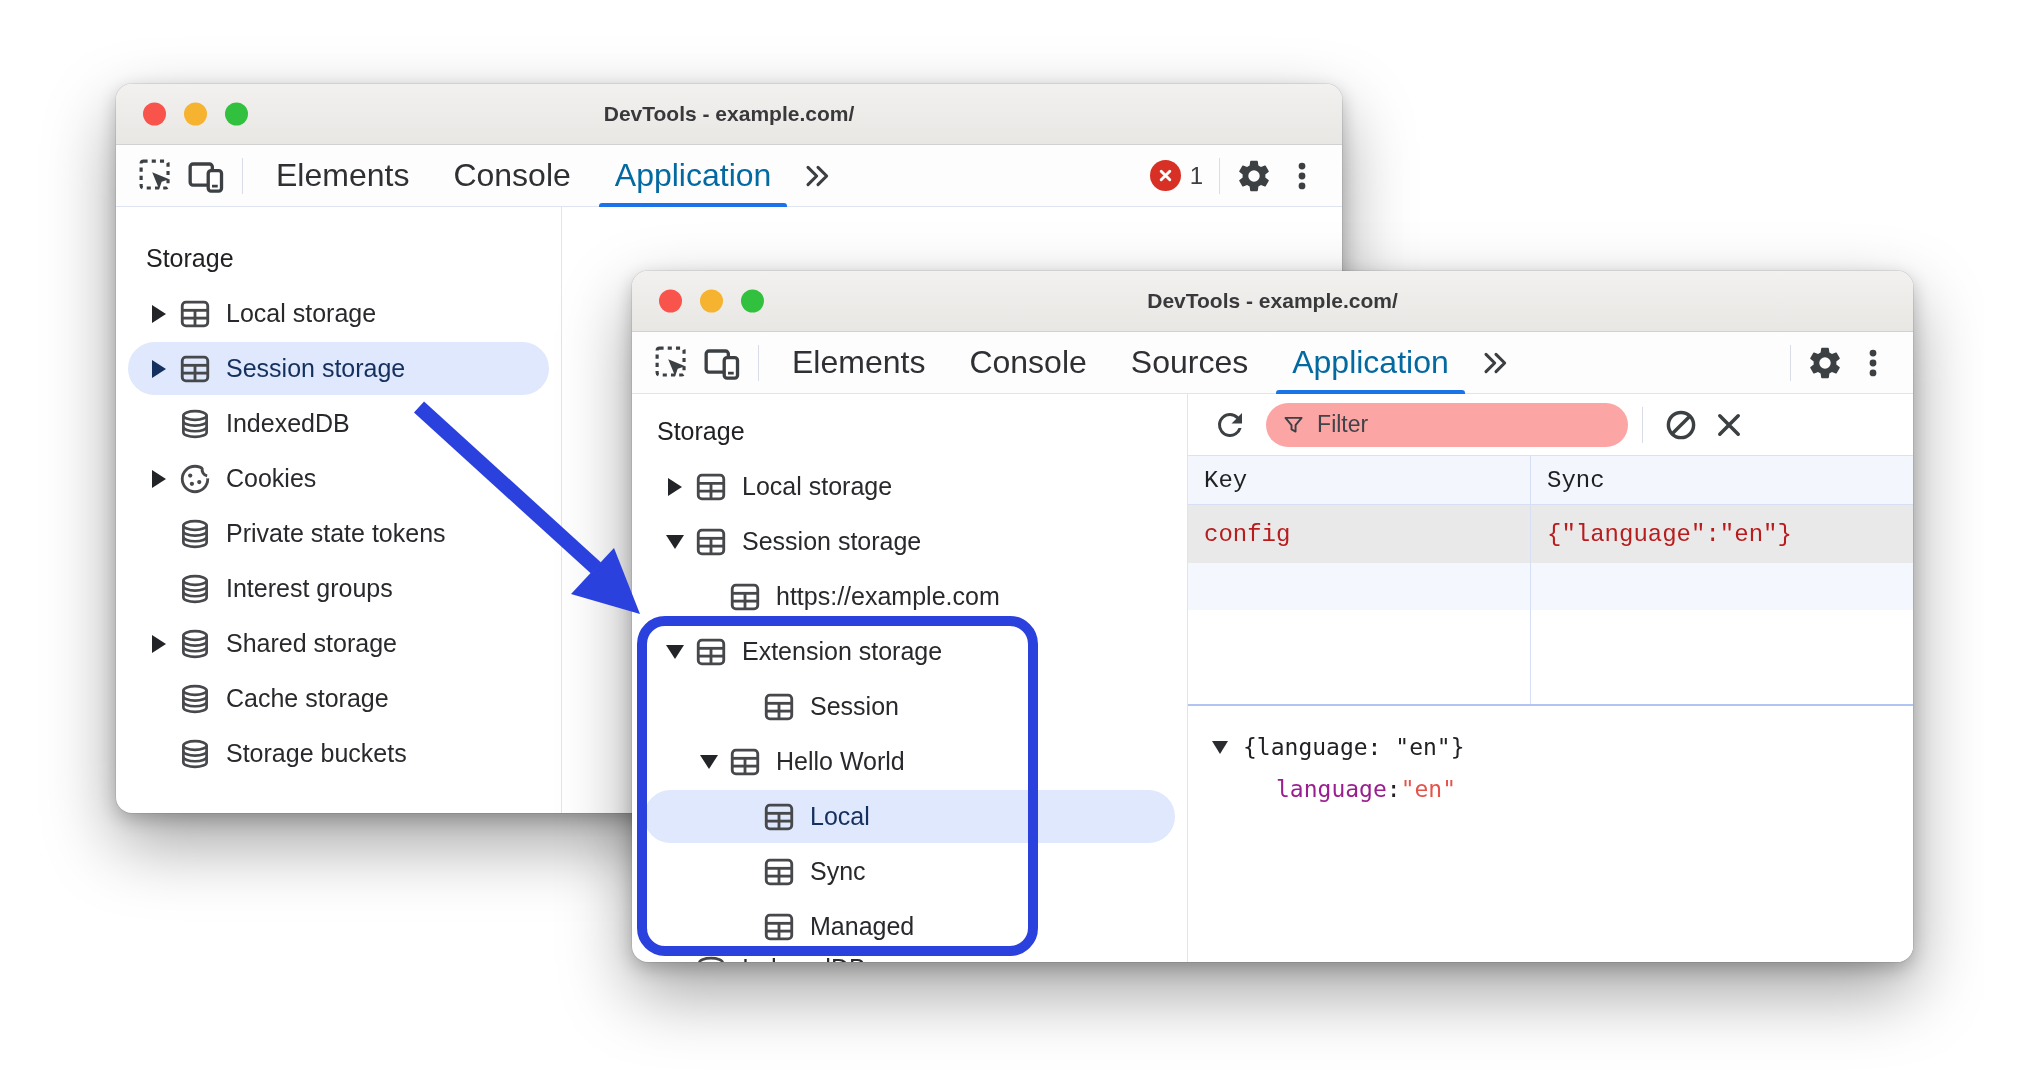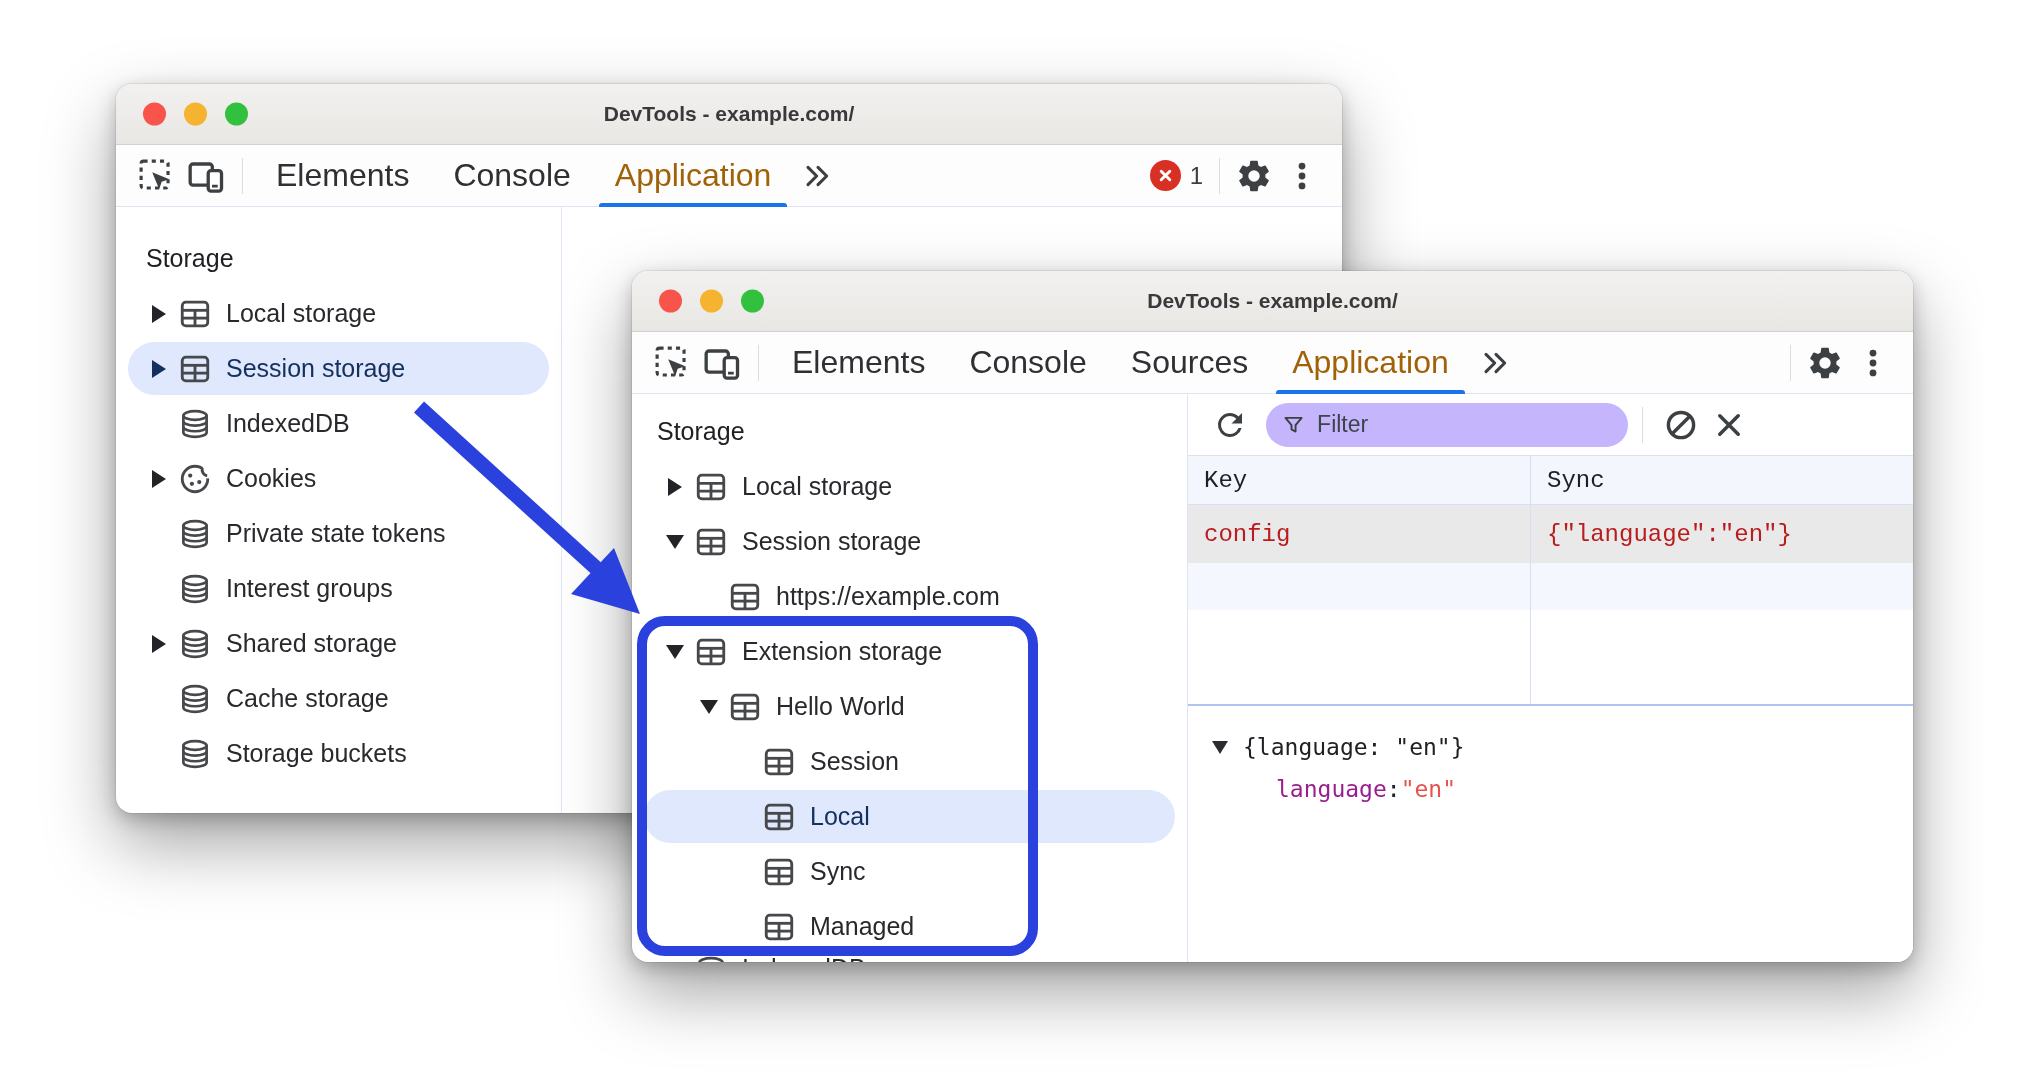--- a/index.html
+++ b/index.html
@@ -17,21 +17,21 @@
   .title{font-size:21px;font-weight:bold;color:#39393b;}
   .traffic{position:absolute;left:27px;top:50%;transform:translateY(-50%);display:flex;gap:18px;}
   .light{width:23px;height:23px;border-radius:50%;}
   .light.r{background:#f8544c;}.light.y{background:#f5b32f;}.light.g{background:#31c13e;}
 
   .toolbar{height:62px;display:flex;align-items:center;padding:0 16px;gap:2px;
            border-bottom:1px solid #dee4f2;background:#fdfdfe;box-sizing:border-box;}
   .icon-btn{width:48px;height:48px;display:flex;align-items:center;justify-content:center;flex:0 0 auto;color:#3c4043;}
   .vsep{width:1px;height:36px;background:#d8dde8;margin:0 10px;flex:0 0 auto;}
   .tab{height:62px;display:flex;align-items:center;padding:0 21px;font-size:32px;color:#2f3033;position:relative;flex:0 0 auto;}
-  .tab.active{color:#a16207;}
+  .tab.active{color:#0369a1;}
   .tab.active::after{content:"";position:absolute;left:5px;right:5px;bottom:0;height:4px;background:#1a73e8;border-radius:3px 3px 0 0;}
   .tb-right{margin-left:auto;display:flex;align-items:center;}
   .err-badge{display:flex;align-items:center;gap:9px;margin-right:6px;}
   .err-circle{width:31px;height:31px;border-radius:50%;background:#d93025;color:#fff;display:flex;align-items:center;justify-content:center;}
   .err-count{font-size:24px;color:#3c4043;}
 
   .content{display:flex;height:calc(100% - 123px);}
   .sidebar{border-right:1px solid #dee4f2;box-sizing:border-box;overflow:hidden;position:relative;}
   .win-back .sidebar{width:446px;}
   .win-front .sidebar{width:556px;}
@@ -56,21 +56,21 @@
   .t-ico{width:34px;height:34px;margin-left:2px;flex:0 0 auto;color:#47484b;}
   .row .lbl{margin-left:14px;white-space:nowrap;}
   .pl1{padding-left:26px;}  .pl2{padding-left:60px;}  .pl3{padding-left:94px;}
   .win-back .row{padding-left:26px;}
   .row.peek{align-items:flex-start;}
   .row.peek .t-ico{margin-top:0;}
 
   
   .data-panel{flex:1;display:flex;flex-direction:column;background:#fff;min-width:0;}
   .dp-toolbar{height:62px;display:flex;align-items:center;padding:0 14px 0 18px;border-bottom:1px solid #dae1f1;box-sizing:border-box;}
-  .pill{width:362px;height:44px;background:#c4b5fd;border-radius:22px;display:flex;align-items:center;
+  .pill{width:362px;height:44px;background:#fca5a5;border-radius:22px;display:flex;align-items:center;
         padding:0 16px;margin-left:12px;box-sizing:border-box;gap:10px;}
   .pill input{border:none;outline:none;background:transparent;font-size:23px;color:#3f434a;width:100%;
               font-family:"Liberation Sans",sans-serif;}
   .pill input::placeholder{color:#3f434a;opacity:1;}
   .dp-toolbar .vsep{margin:0 14px;}
 
   .kv-table{height:250px;border-bottom:2px solid #b2c4f1;display:flex;flex-direction:column;box-sizing:border-box;}
   .kv-row{display:flex;flex:0 0 auto;font-family:Liberation Mono, monospace;}
   .kv-cell{padding:0 16px;display:flex;align-items:center;font-size:24px;color:#b91c1c;box-sizing:border-box;white-space:nowrap;overflow:hidden;}
   .kv-key{width:343px;flex:0 0 343px;border-right:1px solid #d7e0f2;}
@@ -375,35 +375,35 @@
           </div>
           <div class="row pl1">
             <span class="exp">
                 <span class="tri-d"></span>
               </span>
             <svg class="ic t-ico">
                 <use href="#i-table"></use>
               </svg>
             <span class="lbl">Extension storage</span>
           </div>
+          <div class="row pl3">
+            <span class="exp"></span>
+            <svg class="ic t-ico">
+                <use href="#i-table"></use>
+              </svg>
+            <span class="lbl">Session</span>
+          </div>
           <div class="row pl2">
             <span class="exp">
                 <span class="tri-d"></span>
               </span>
             <svg class="ic t-ico">
                 <use href="#i-table"></use>
               </svg>
             <span class="lbl">Hello World</span>
-          </div>
-          <div class="row pl3">
-            <span class="exp"></span>
-            <svg class="ic t-ico">
-                <use href="#i-table"></use>
-              </svg>
-            <span class="lbl">Session</span>
           </div>
           <div class="row pl3 selected">
             <span class="exp"></span>
             <svg class="ic t-ico">
                 <use href="#i-table"></use>
               </svg>
             <span class="lbl">Local</span>
           </div>
           <div class="row pl3">
             <span class="exp"></span>

